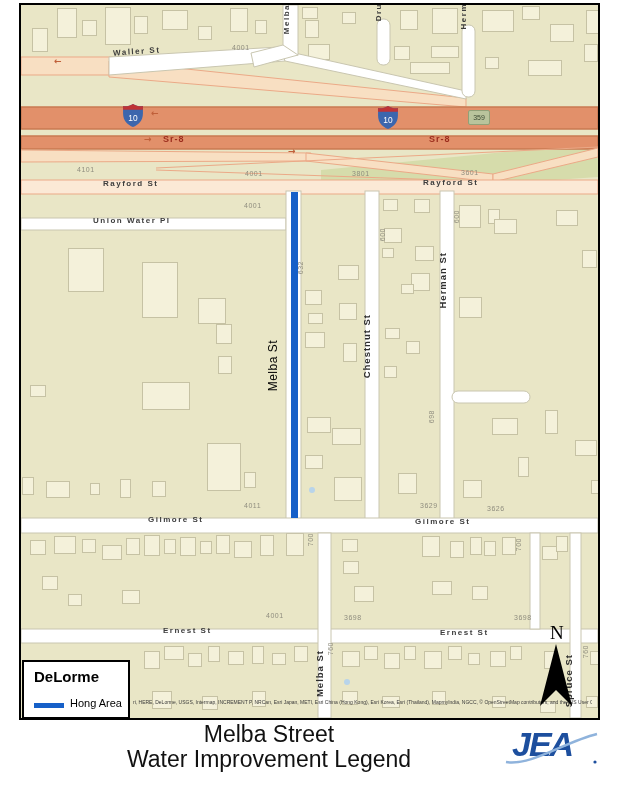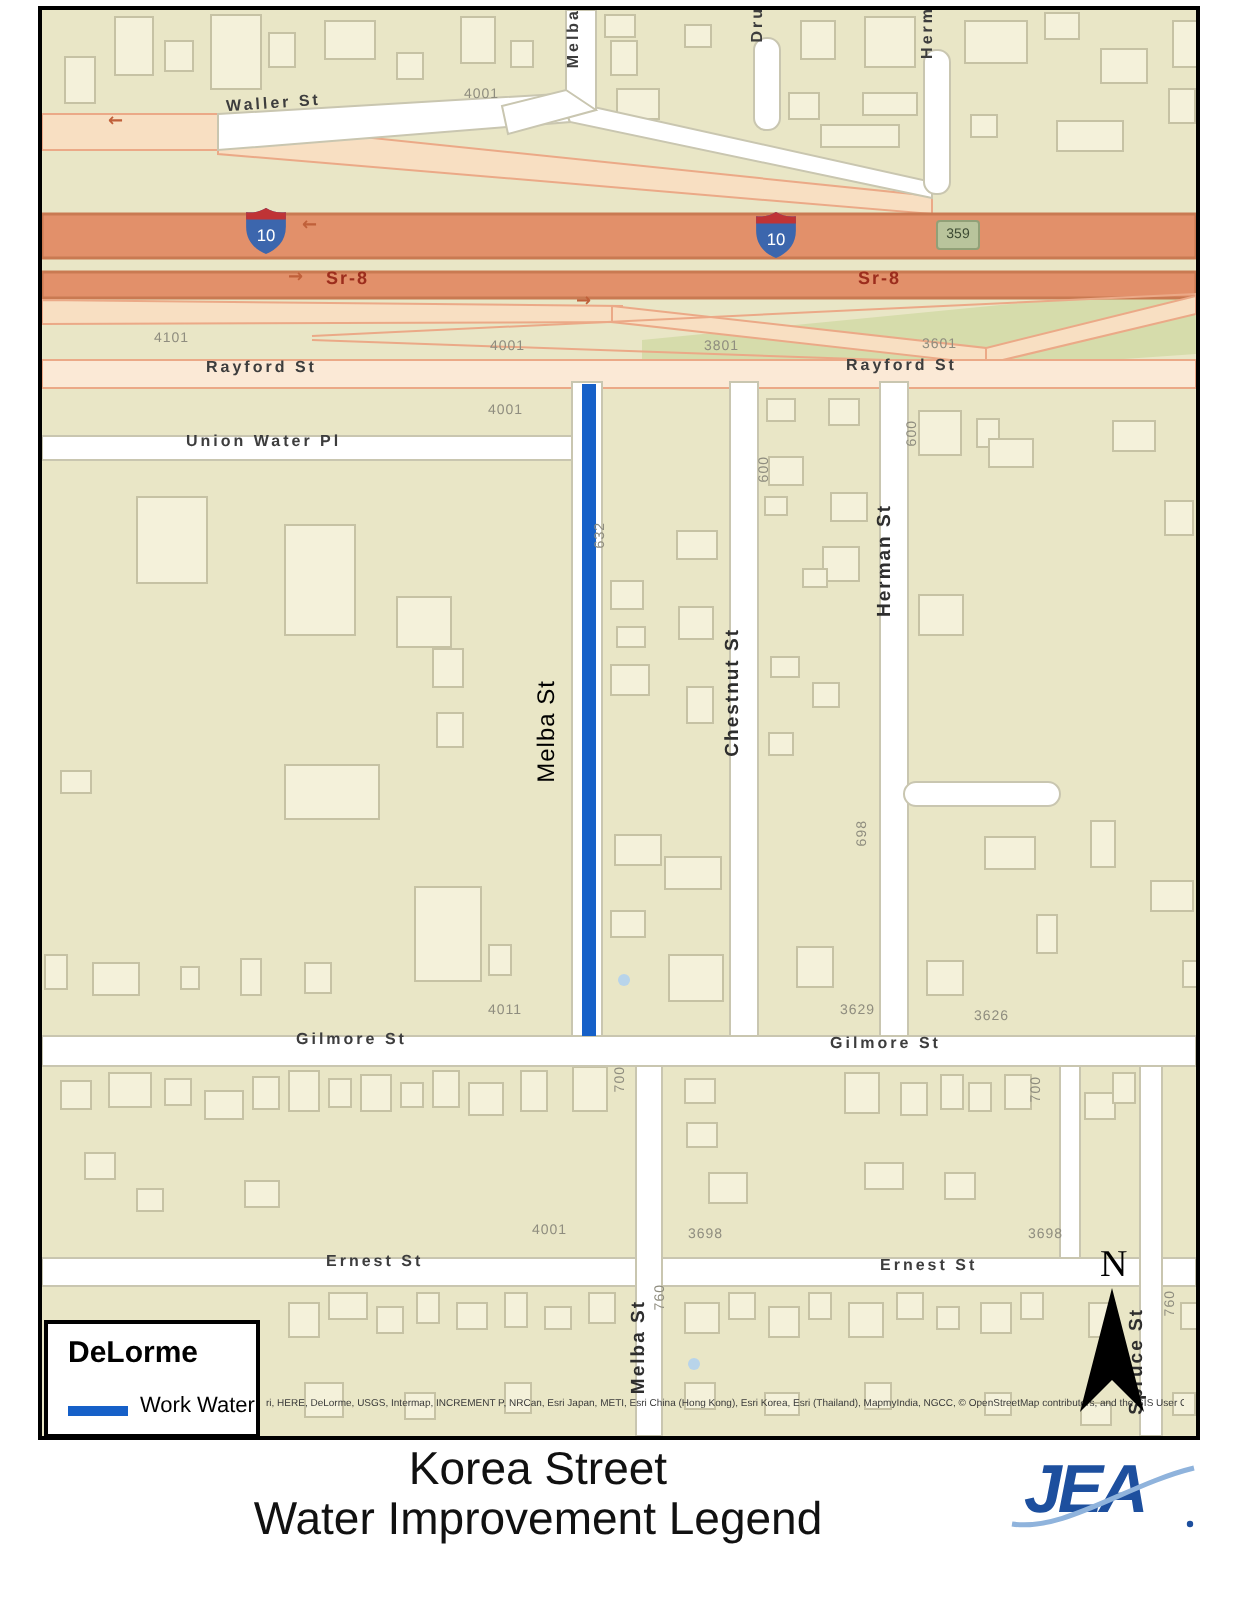--- a/index.html
+++ b/index.html
@@ -279,34 +279,34 @@
   <svg class="shield" style="left:377px;top:106px;" width="22" height="23" viewBox="0 0 20 22">
     <path d="M10 0 C7 2 3 2.5 0.5 2 L0.5 9 C0.5 16 5 20 10 22 C15 20 19.5 16 19.5 9 L19.5 2 C17 2.5 13 2 10 0 Z" fill="#3c66ad"></path>
     <path d="M10 0 C7 2 3 2.5 0.5 2 L0.5 5.5 L19.5 5.5 L19.5 2 C17 2.5 13 2 10 0 Z" fill="#bf3336"></path>
     <text x="10" y="16" font-size="8" fill="#fff" text-anchor="middle" font-family="Liberation Sans, sans-serif">10</text>
   </svg>
   <div id="exit-badge">359</div>
 
   <div id="legend">
     <div id="legend-title">DeLorme</div>
     <div id="legend-swatch" style="background: rgb(22, 96, 200);"></div>
-    <div id="legend-item-label">Work Water</div>
+    <div id="legend-item-label">Hong Area</div>
   </div>
 
   <div id="attribution">ri, HERE, DeLorme, USGS, Intermap, INCREMENT P, NRCan, Esri Japan, METI, Esri China (Hong Kong), Esri Korea, Esri (Thailand), MapmyIndia, NGCC, © OpenStreetMap contributors, and the GIS User Community</div>
 
   <div id="north">
     <span id="north-n">N</span>
     <svg id="north-arrow" width="36" height="64" viewBox="0 0 36 64">
       <polygon points="18,0 34,62 18,46 2,62" fill="#000"></polygon>
     </svg>
   </div>
 
   <div id="title-block">
-    <div>Korea Street</div>
+    <div>Melba Street</div>
     <div>Water Improvement Legend</div>
   </div>
 
   <svg id="jea-logo" width="100" height="48" viewBox="0 0 100 48">
     <text x="10" y="34" font-family="Liberation Sans, sans-serif" font-size="34" font-weight="bold" font-style="italic" fill="#1d4f9e" letter-spacing="-2">JEA</text>
     <path d="M4 40 C30 44 62 20 95 12" stroke="#8fb3dc" stroke-width="2.5" fill="none"></path>
     <circle cx="93" cy="40" r="1.6" fill="#1d4f9e"></circle>
   </svg>
 
 </div>

